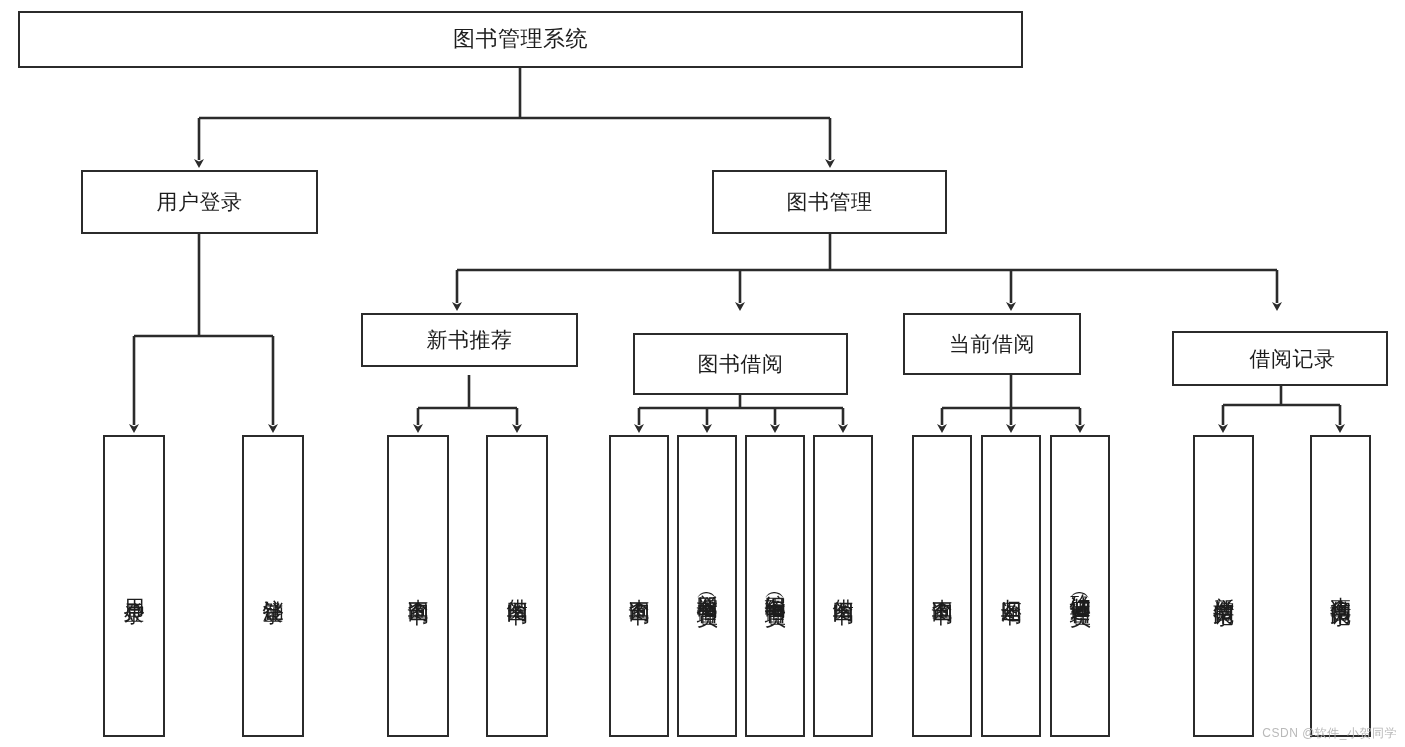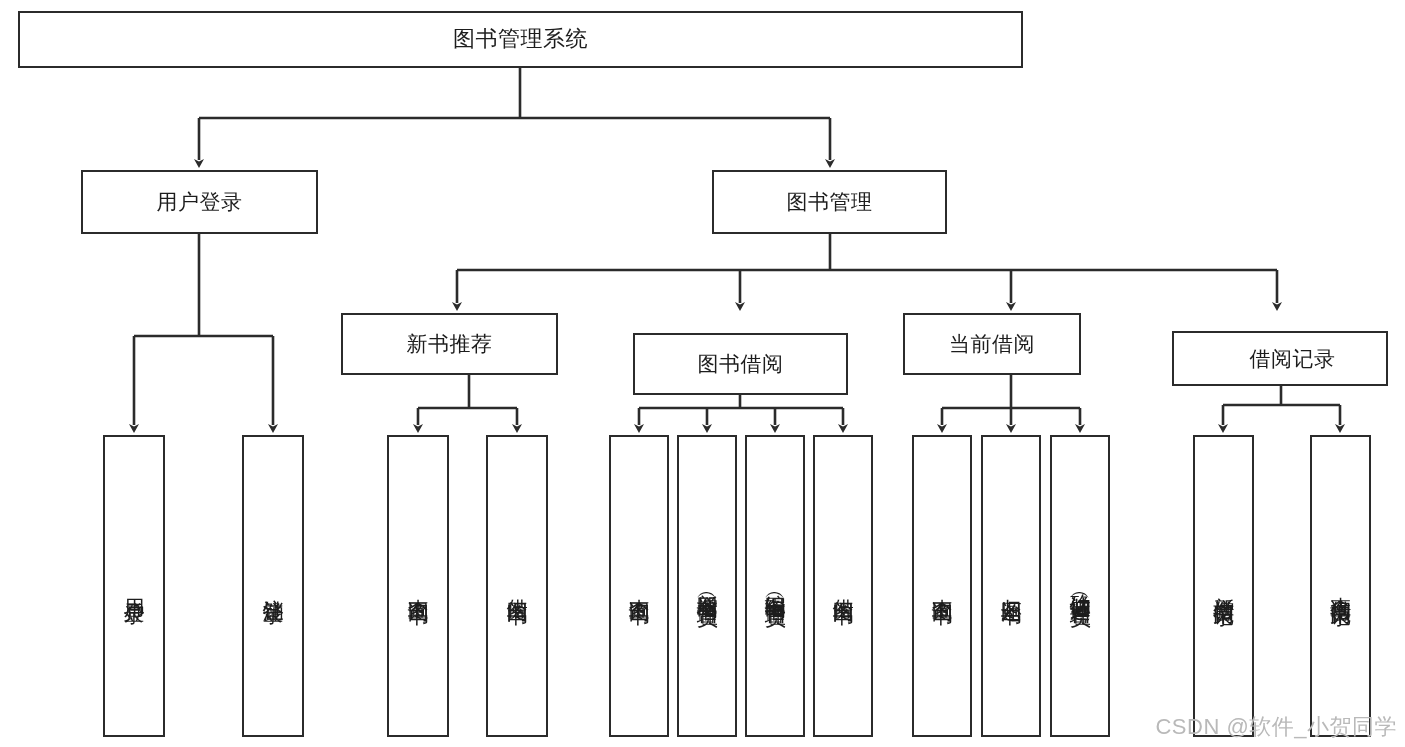--- a/index.html
+++ b/index.html
@@ -61,21 +61,21 @@
     white-space: nowrap;
   }
   .h-label {
     display: block;
     white-space: nowrap;
   }
   #watermark {
     position: absolute;
     right: 8px;
     bottom: 5px;
-    font-size: 22px;
+    font-size: 12px;
     color: #b9b9b9;
     white-space: nowrap;
     letter-spacing: 0.5px;
   }
 </style>
 </head>
 <body>
 
 <div id="diagram-root">
 
@@ -133,21 +133,21 @@
     <span class="h-label">图书管理系统</span>
   </div>
 
   <div class="node h-node" style="left:81px; top:170px; width:237px; height:64px;">
     <span class="h-label">用户登录</span>
   </div>
   <div class="node h-node" style="left:712px; top:170px; width:235px; height:64px;">
     <span class="h-label">图书管理</span>
   </div>
 
-  <div class="node h-node" style="left:341px; top:313px; width:217px; height:62px;align-items:center;">
+  <div class="node h-node" style="left:361px; top:313px; width:217px; height:54px;align-items:center;">
     <span class="h-label">新书推荐</span>
   </div>
   <div class="node h-node" style="left:633px; top:313px; width:215px; height:62px;margin-top:20px;">
     <span class="h-label">图书借阅</span>
   </div>
   <div class="node h-node" style="left:903px; top:313px; width:178px; height:62px;">
     <span class="h-label">当前借阅</span>
   </div>
   <div class="node h-node" style="left:1172px; top:331px; width:216px; height:55px;padding-left:25px;">
     <span class="h-label">借阅记录</span>

